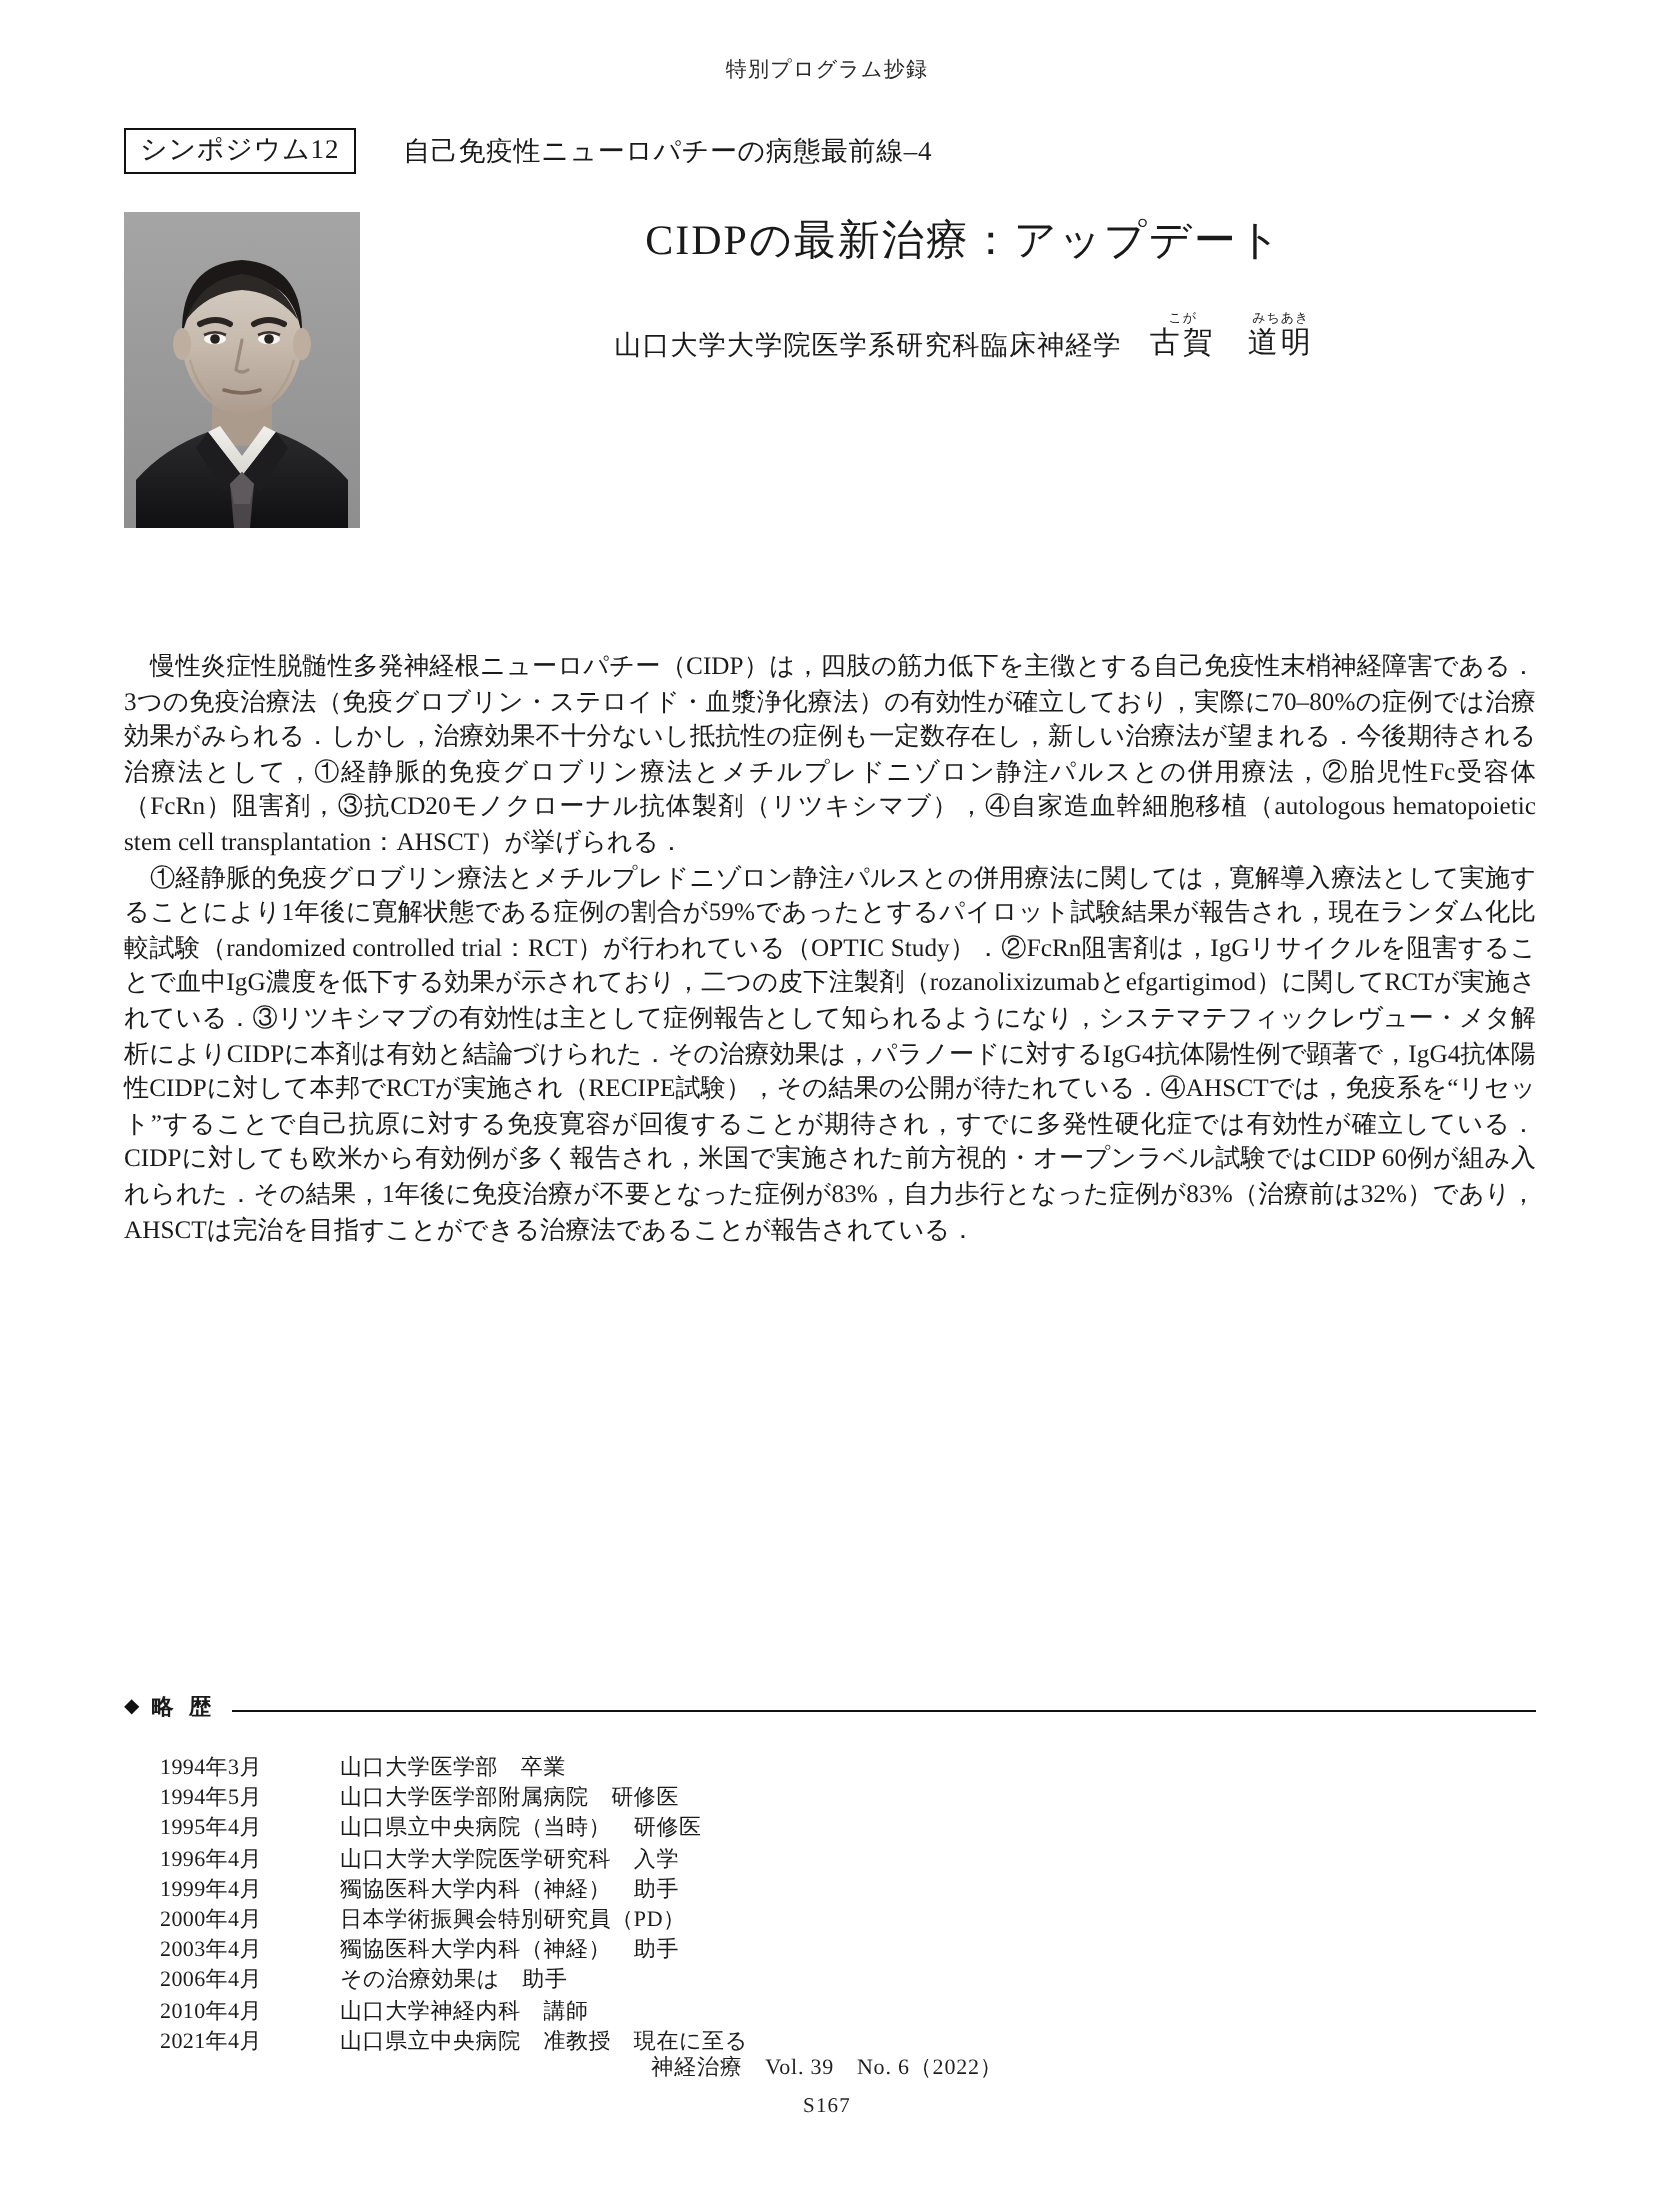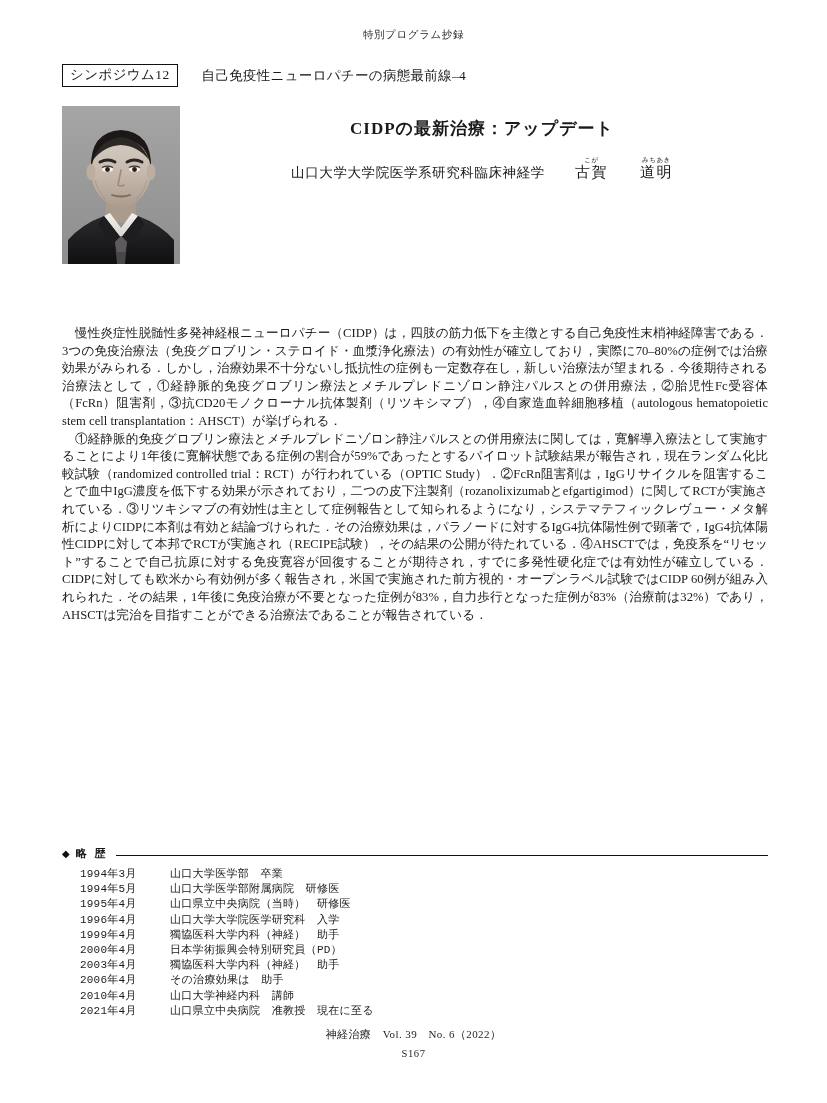--- a/index.html
+++ b/index.html
@@ -65,26 +65,26 @@
     width: 118px;
     height: 158px;
     overflow: hidden;
     background: #9a9a9a;
   }
   .portrait svg { display: block; }
 
   
   .title {
     position: absolute;
-    top: 106px;
+    top: 92px;
     left: 196px;
     width: 572px;
     text-align: center;
-    font-size: 17px;
-    font-weight: bold;
+    font-size: 21px;
+    font-weight: normal;
     letter-spacing: 1px;
     font-family: "Liberation Serif", "DejaVu Serif", serif;
   }
   .byline {
     position: absolute;
     top: 156px;
     left: 196px;
     width: 572px;
     text-align: center;
     font-size: 13.5px;
@@ -95,21 +95,20 @@
   .ruby-group {
     display: inline-block;
     position: relative;
     vertical-align: baseline;
   }
   .ruby-unit {
     display: inline-block;
     position: relative;
     text-align: center;
     vertical-align: bottom;
-    margin-left: 16px;
   }
   .ruby-unit .rt {
     display: block;
     font-size: 6.5px;
     line-height: 7px;
     letter-spacing: 0.5px;
     height: 8px;
     color: #222;
   }
   .ruby-unit .rb {
@@ -164,24 +163,23 @@
     font-size: 11px;
   }
   .cv-head .rule {
     flex: 1 1 auto;
     height: 0;
     border-top: 1.3px solid #111;
     margin-left: 2px;
     margin-top: 3px;
   }
   .cv-list {
-    margin-top: 6px;
+    margin-top: 16px;
     font-size: 11px;
     line-height: 15.2px;
-    font-family: Liberation Mono, monospace;
   }
   .cv-row { display: flex; }
   .cv-date {
     width: 108px;
     padding-left: 18px;
     box-sizing: border-box;
     white-space: nowrap;
     letter-spacing: 0.2px;
   }
   .cv-desc {

